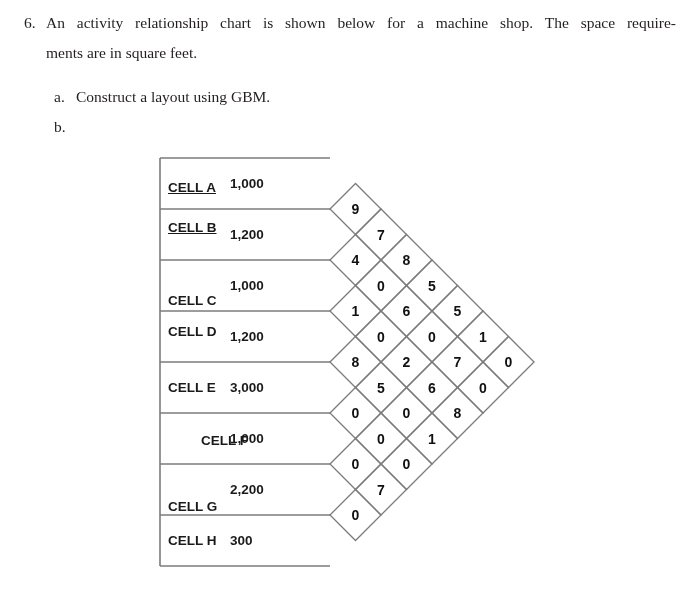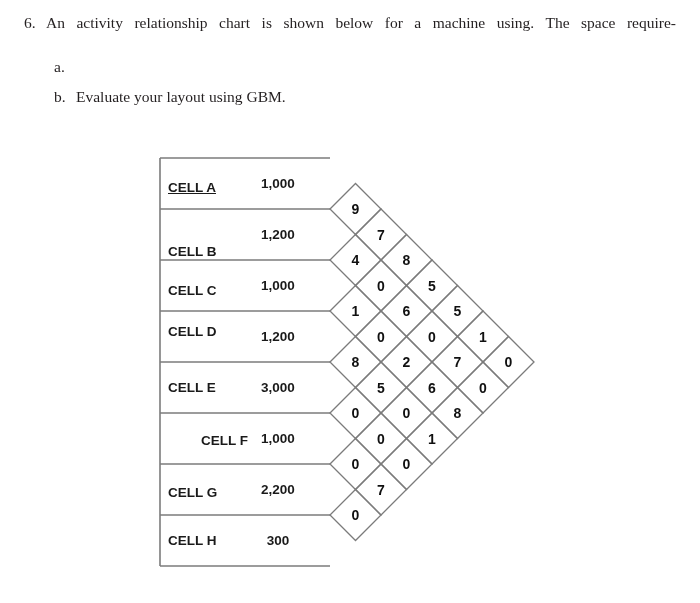--- a/index.html
+++ b/index.html
@@ -87,21 +87,21 @@
   .cell-name, .cell-area {
     position: absolute;
     font-family: "Liberation Sans", sans-serif;
     font-weight: bold;
     font-size: 13.5px;
     color: #1a1a1a;
     line-height: 1;
     white-space: nowrap;
   }
   .cell-name { left: 18px; }
-  .cell-area { left: 88px; width: 80px; text-align: center; }
+  .cell-area { left: 80px; width: 80px; text-align: left; }
 
   
   .rel-val {
     position: absolute;
     font-family: "Liberation Sans", sans-serif;
     font-weight: bold;
     font-size: 14px;
     color: #101010;
     line-height: 1;
     width: 18px;
@@ -110,30 +110,31 @@
     text-align: center;
     white-space: nowrap;
   }
 </style>
 </head>
 <body>
 
 <div id="question-block">
   <div class="q-row">
     <div class="q-num">6.</div>
-    <div class="q-text first-line">An activity relationship chart is shown below for a machine using.  The space require-</div>
+    <div class="q-text first-line">An activity relationship chart is shown below for a machine shop.  The space require-</div>
   </div>
+  <div class="q-cont">ments are in square feet.</div>
 
   <div id="sub-list">
     <div class="sub-row">
       <div class="sub-label">a.</div>
+      <div class="sub-text">Construct a layout using GBM.</div>
     </div>
     <div class="sub-row">
       <div class="sub-label">b.</div>
-      <div class="sub-text">Evaluate your layout using GBM.</div>
     </div>
   </div>
 </div>
 
 <div id="arc-figure">
   <svg id="arc-svg" width="400" height="430" viewBox="0 0 400 430">
     <g id="table-lines" stroke="#7b7b7b" stroke-width="1.6" fill="none">
         <line x1="10" y1="8" x2="10" y2="416"></line>
         <line x1="10" y1="8" x2="180" y2="8"></line>
         <line x1="10" y1="59" x2="180" y2="59"></line>
@@ -172,31 +173,31 @@
         <polygon points="282,212 307.5,186.5 333,212 307.5,237.5"></polygon>
         <polygon points="282,263 307.5,237.5 333,263 307.5,288.5"></polygon>
         <polygon points="307.5,186.5 333,161 358.5,186.5 333,212"></polygon>
         <polygon points="307.5,237.5 333,212 358.5,237.5 333,263"></polygon>
         <polygon points="333,212 358.5,186.5 384,212 358.5,237.5"></polygon>
       </g>
   </svg>
   <div id="table-text">
       <div class="cell-name" style="top: 31px; text-decoration: underline;">CELL A</div>
       <div class="cell-area" style="top: 26.5px;">1,000</div>
-      <div class="cell-name" style="top: 95px;">CELL B</div>
+      <div class="cell-name" style="top: 71px; text-decoration: underline;">CELL B</div>
       <div class="cell-area" style="top: 77.5px;">1,200</div>
-      <div class="cell-name" style="top: 134px;">CELL C</div>
+      <div class="cell-name" style="top: 144px;">CELL C</div>
       <div class="cell-area" style="top: 128.5px;">1,000</div>
       <div class="cell-name" style="top: 175px;">CELL D</div>
       <div class="cell-area" style="top: 179.5px;">1,200</div>
       <div class="cell-name" style="top: 230.5px;">CELL E</div>
       <div class="cell-area" style="top: 230.5px;">3,000</div>
       <div class="cell-name" style="top: 284px; margin-left: 33px;">CELL F</div>
       <div class="cell-area" style="top: 281.5px;">1,000</div>
-      <div class="cell-name" style="top: 336px;">CELL G</div>
+      <div class="cell-name" style="top: 350px;">CELL G</div>
       <div class="cell-area" style="top: 332.5px;">2,200</div>
       <div class="cell-name" style="top: 383.5px;">CELL H</div>
       <div class="cell-area" style="top: 383.5px;">300</div>
     </div>
   <div id="rel-text">
       <div class="rel-val" style="left: 205.5px; top: 59px;">9</div>
       <div class="rel-val" style="left: 205.5px; top: 110px;">4</div>
       <div class="rel-val" style="left: 205.5px; top: 161px;">1</div>
       <div class="rel-val" style="left: 205.5px; top: 212px;">8</div>
       <div class="rel-val" style="left: 205.5px; top: 263px;">0</div>

